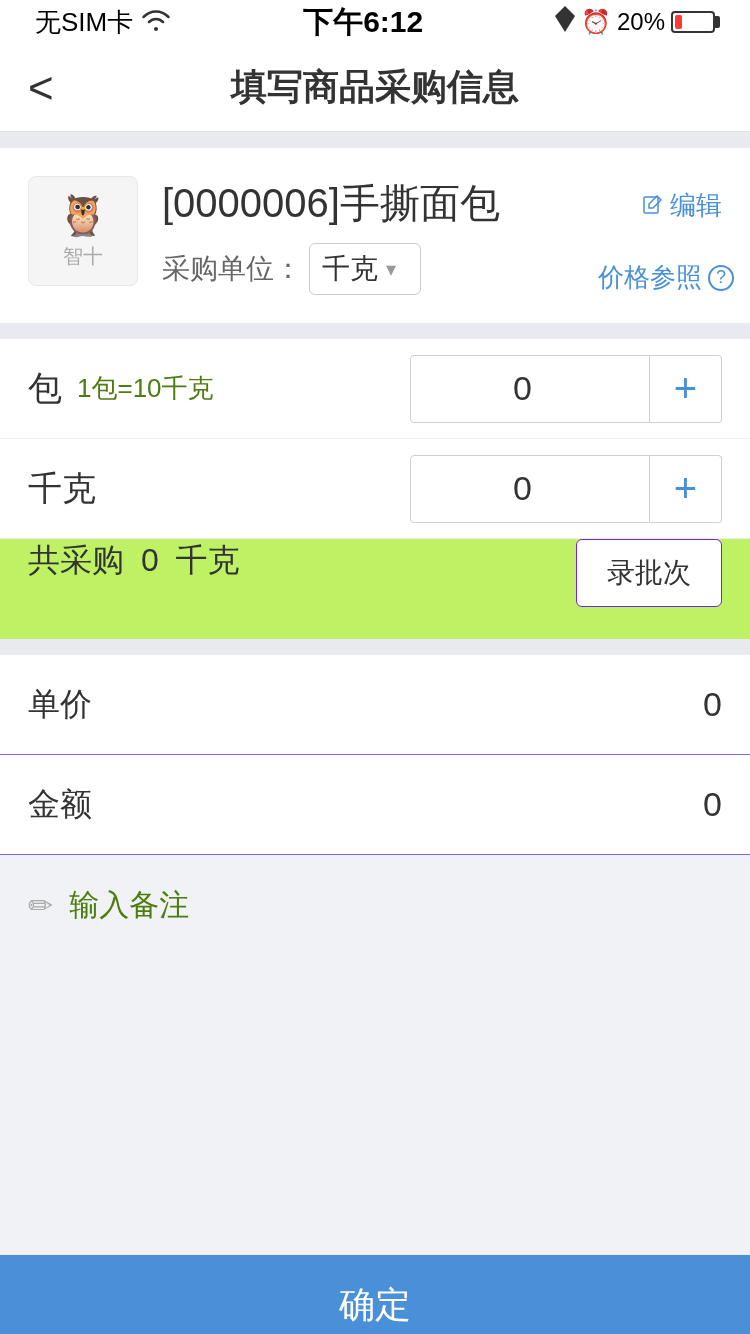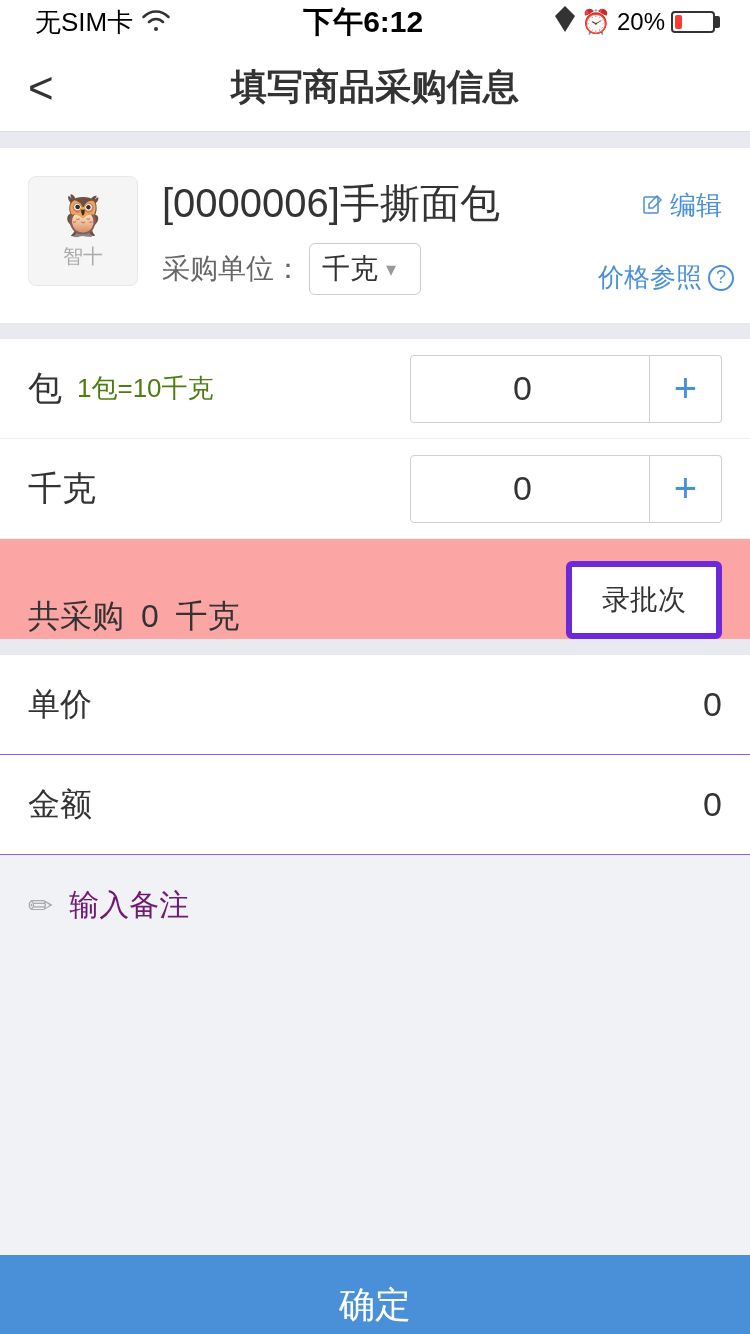--- a/index.html
+++ b/index.html
@@ -228,32 +228,32 @@
       color: #4a90d9;
       display: flex;
       align-items: center;
       justify-content: center;
       cursor: pointer;
     }
 
     
     .total-row {
       display: flex;
-      align-items: flex-end;
+      align-items: flex-start;
       padding: 0 28px;
       height: 100px;
-      background: #fca5a5;
+      background: #bef264;
     }
     .total-text {
       font-size: 32px;
       color: #333;
     }
     .batch-btn {
       margin-left: auto;
-      border: 6px solid #6d28d9;
+      border: 1px solid #6d28d9;
       border-radius: 6px;
       padding: 14px 30px;
       font-size: 28px;
       color: #333;
       background: #fff;
       cursor: pointer;
     }
 
     
     .price-section {
@@ -285,21 +285,21 @@
       display: flex;
       align-items: center;
       gap: 16px;
     }
     .note-icon {
       font-size: 30px;
       color: #aaa;
     }
     .note-text {
       font-size: 30px;
-      color: #701a75;
+      color: #4d7c0f;
     }
 
     
     .content-wrapper {
       display: flex;
       flex-direction: column;
       min-height: calc(1334px - 44px);
     }
 
     .bottom-spacer {

